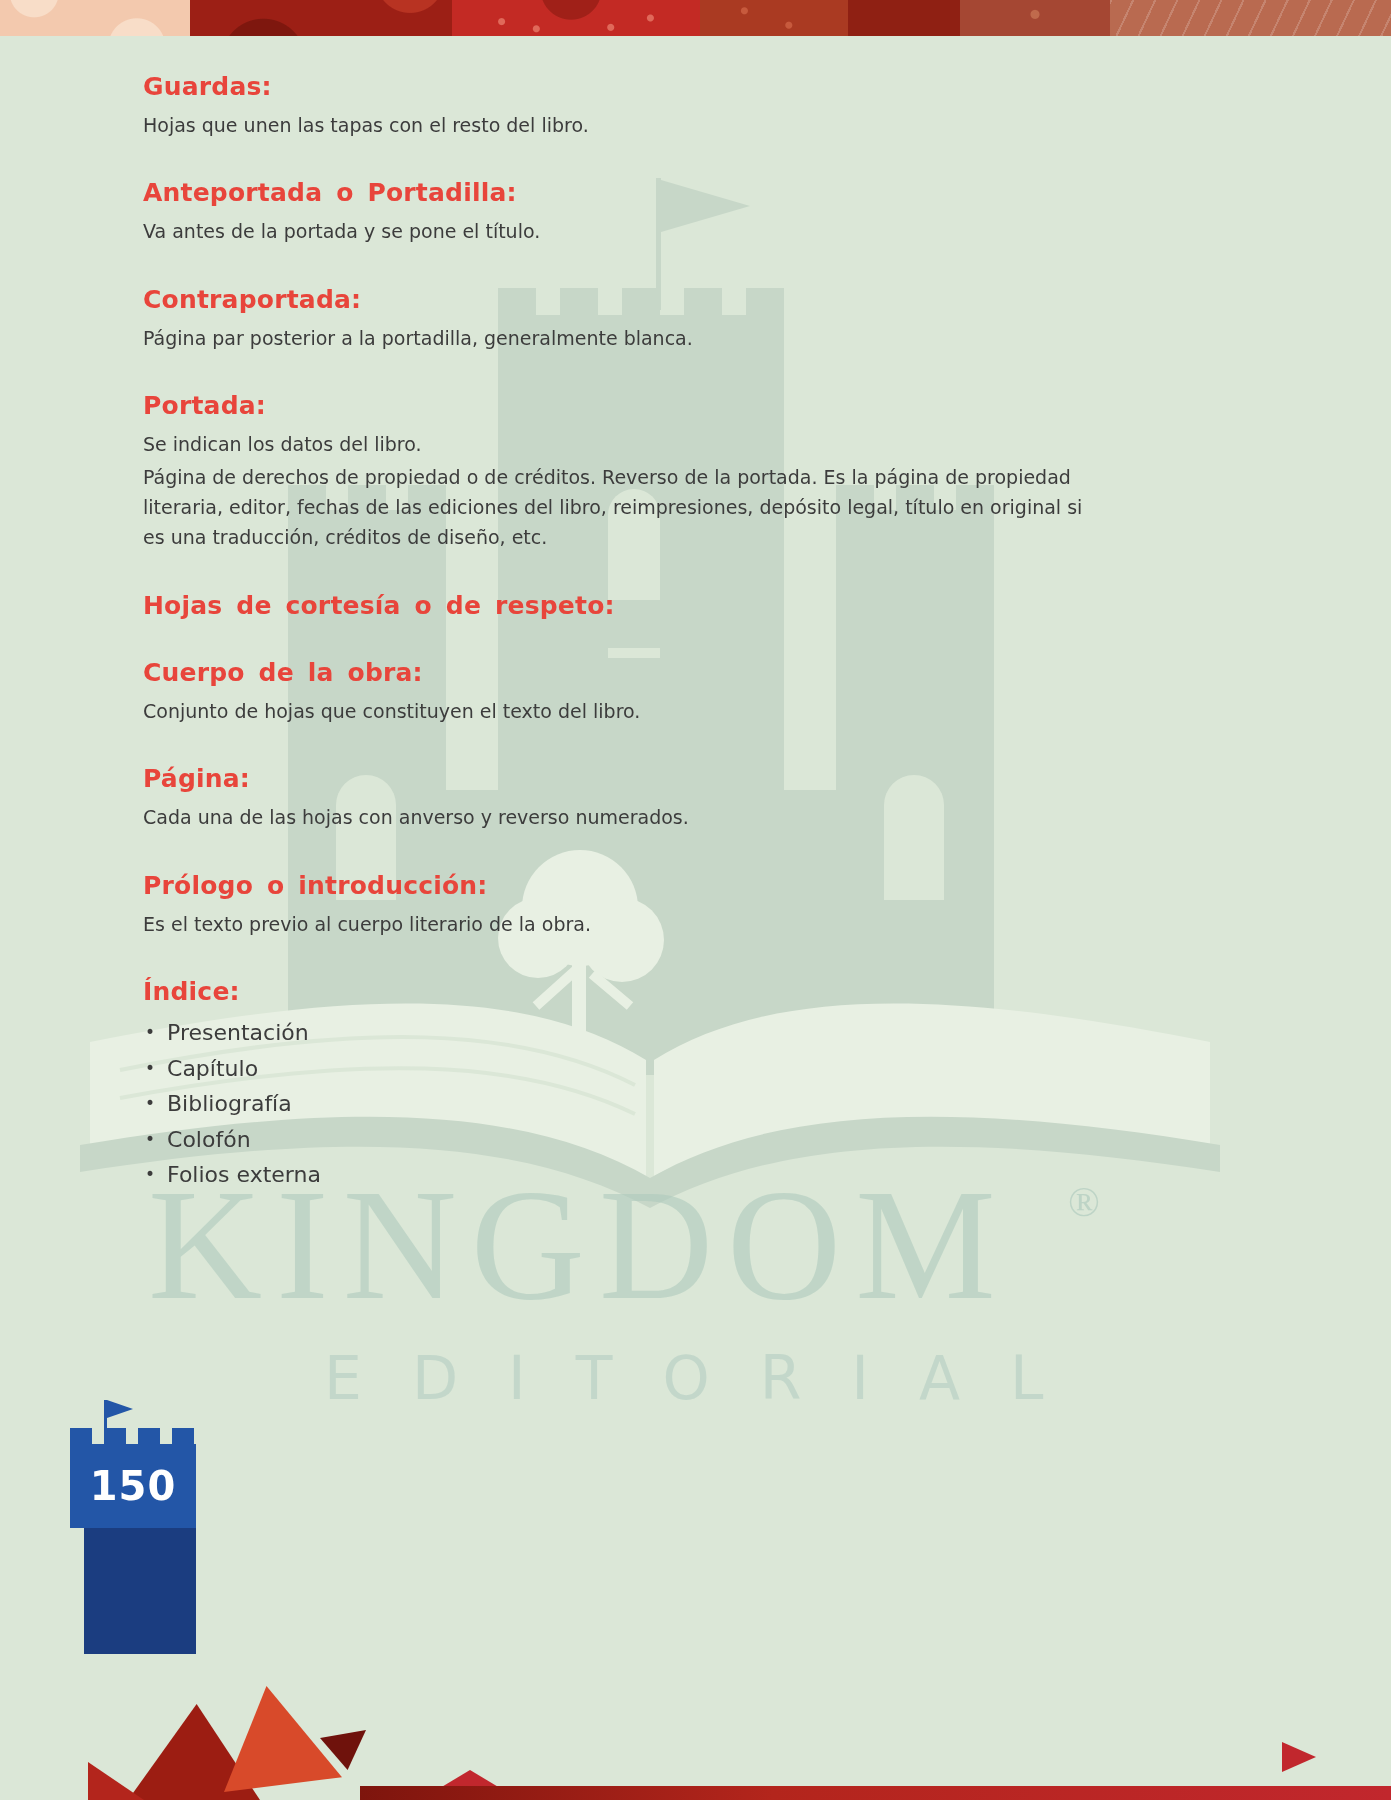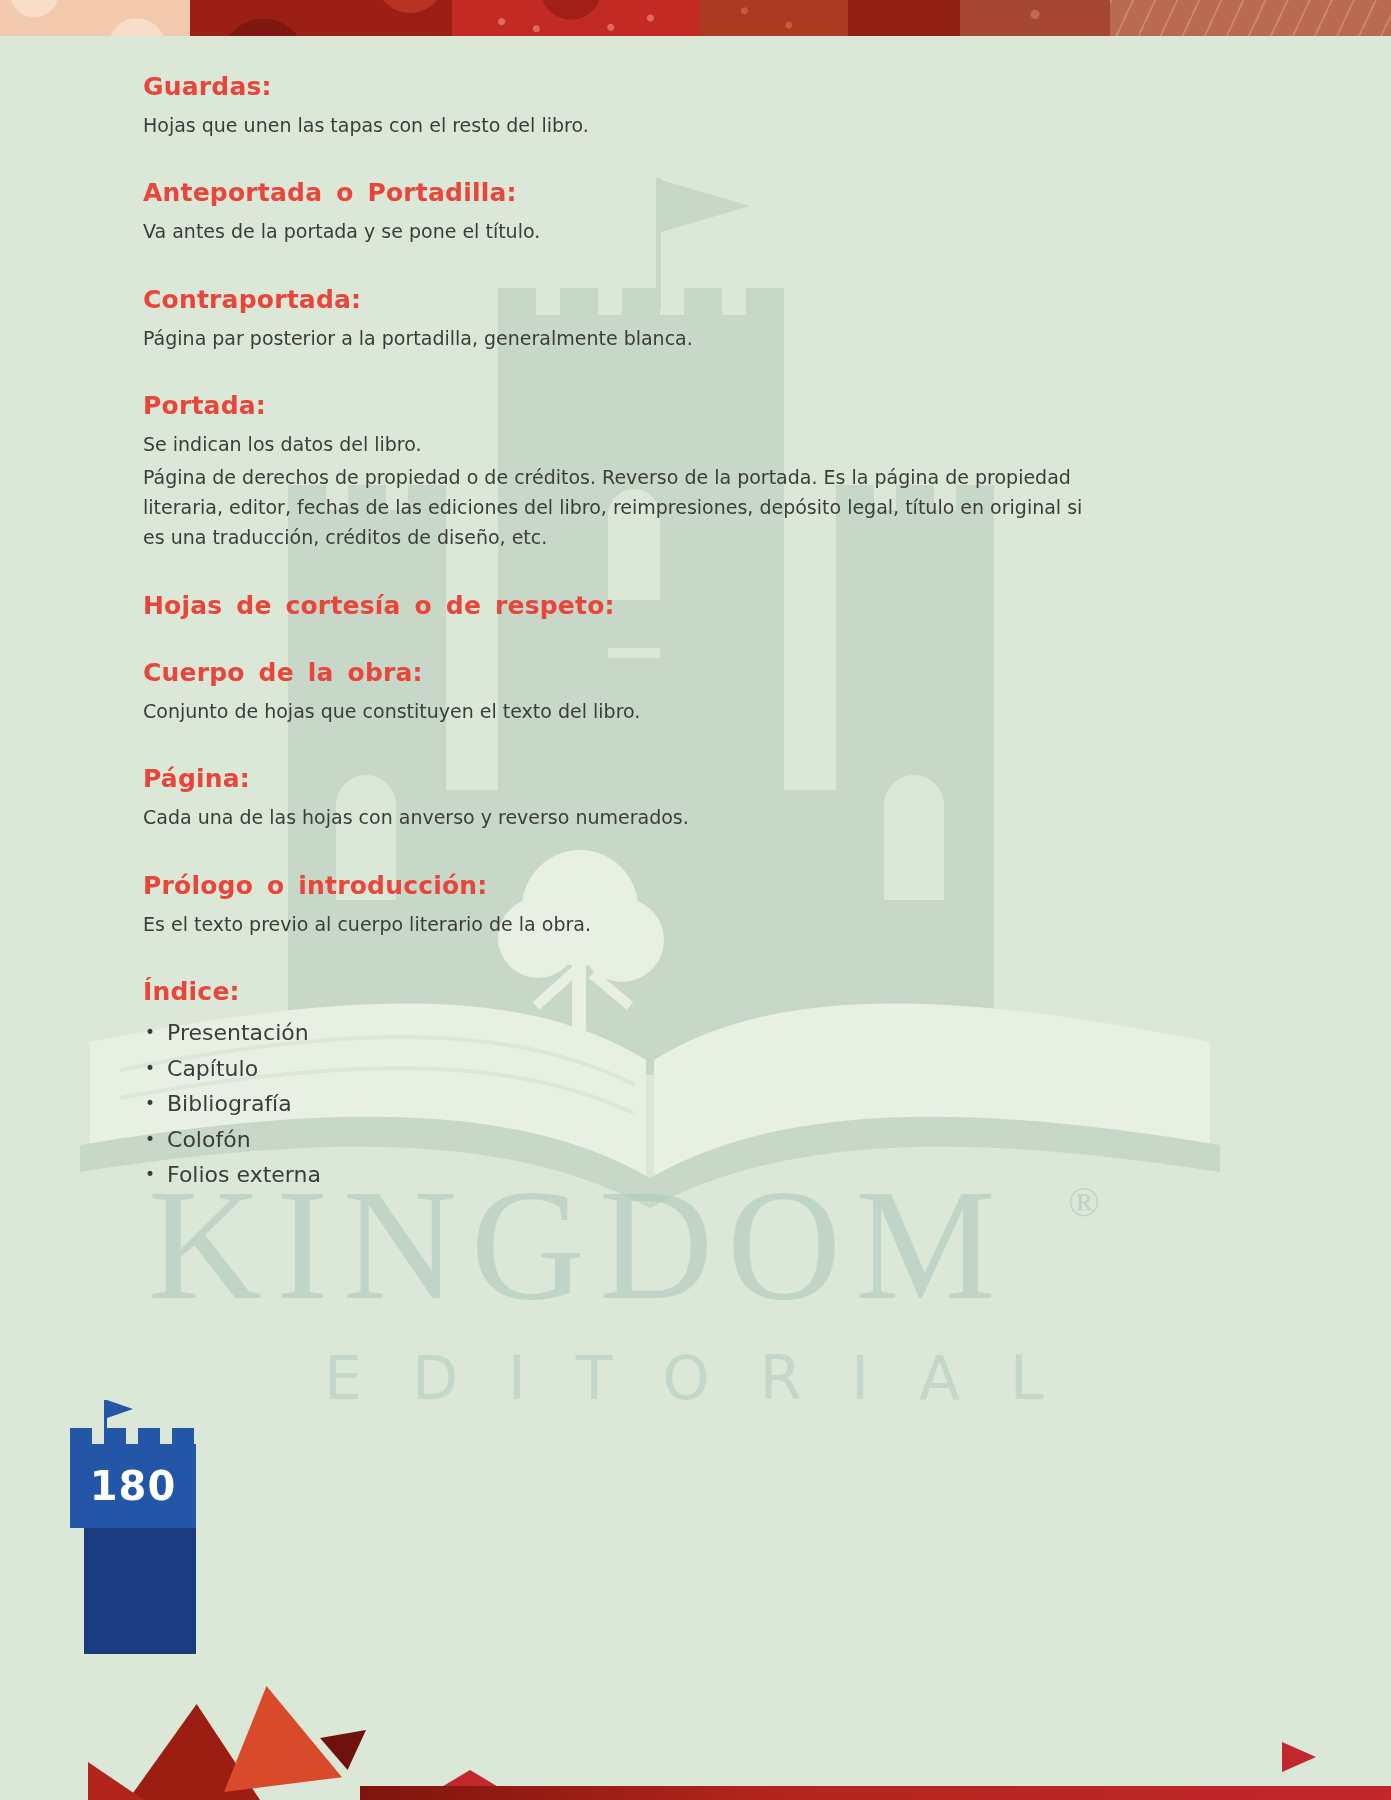--- a/index.html
+++ b/index.html
@@ -228,21 +228,21 @@
       </ul>
     </section>
 
   </main>
 
   <div class="page-badge">
     <div class="badge-dark"></div>
     <div class="badge-flagpole"></div>
     <div class="badge-flag"></div>
     <div class="badge-body">
-      <span class="badge-number">180</span>
+      <span class="badge-number">150</span>
     </div>
   </div>
 
   <div class="footer-deco">
     <div class="tri tri-1"></div>
     <div class="tri tri-2"></div>
     <div class="tri tri-3"></div>
     <div class="tri tri-4"></div>
     <div class="tri tri-5"></div>
     <div class="tri tri-6"></div>

